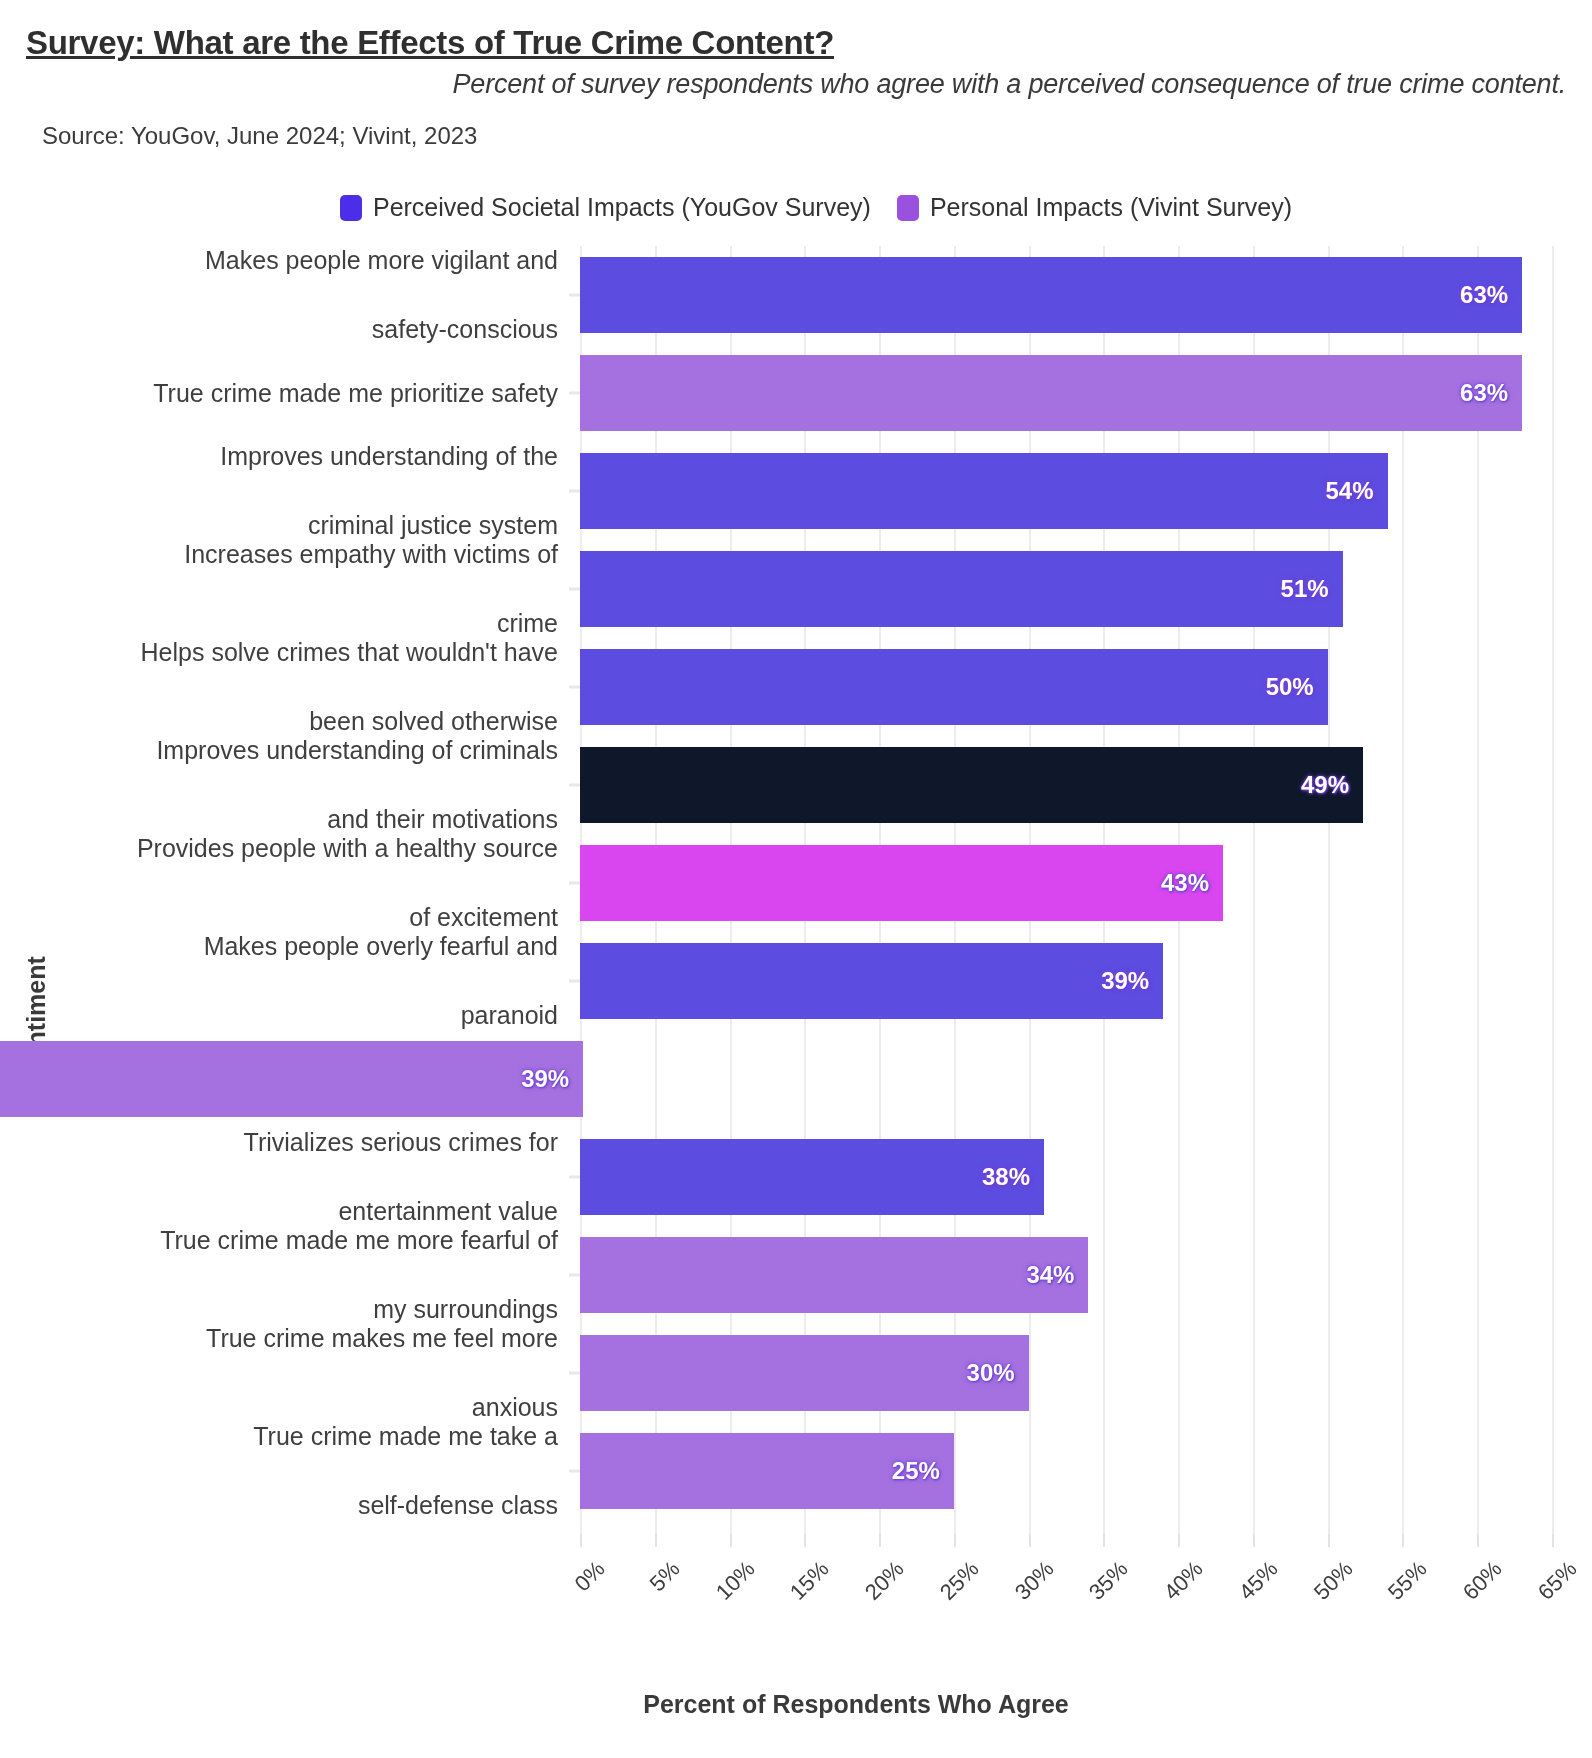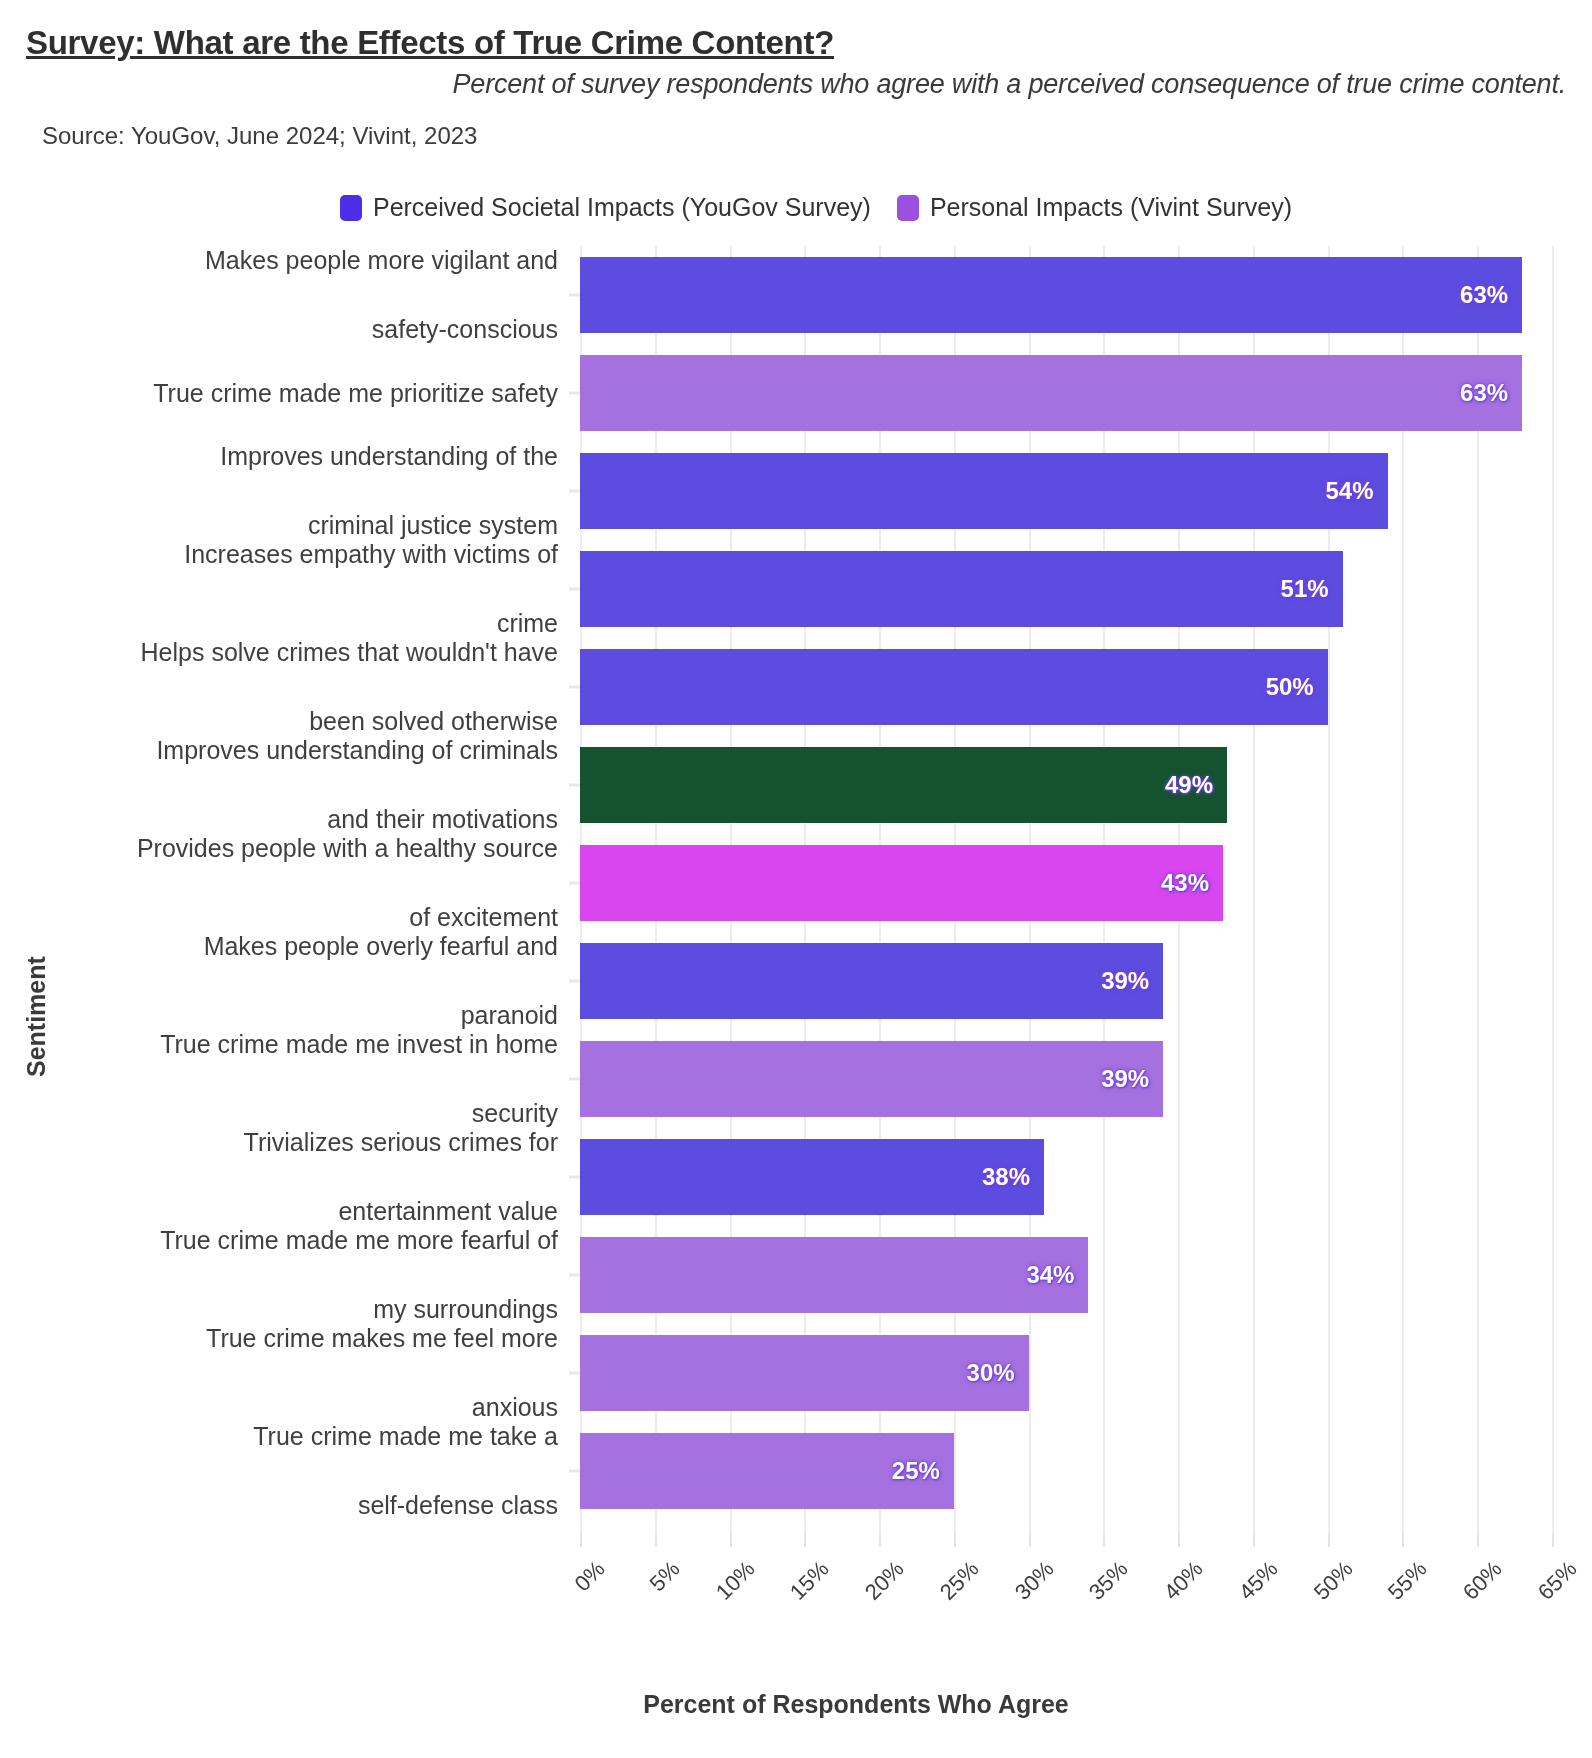--- a/index.html
+++ b/index.html
@@ -304,21 +304,21 @@
           </div>
         </div>
       </div>
       <div class="row">
         <div class="row-label">
           <div>Improves understanding of criminals</div>
           <div>and their motivations</div>
           <span class="tick-mark"></span>
         </div>
         <div class="row-track">
-          <div class="bar" style="width: 647px; background: #14532d;">
+          <div class="bar" style="width: 783px; background: #0f172a;">
             <span class="bar-value">49%</span>
           </div>
         </div>
       </div>
       <div class="row">
         <div class="row-label">
           <div>Provides people with a healthy source</div>
           <div>of excitement</div>
           <span class="tick-mark"></span>
         </div>
@@ -334,25 +334,20 @@
           <div>paranoid</div>
           <span class="tick-mark"></span>
         </div>
         <div class="row-track">
           <div class="bar" style="width: 583.2px; background: rgb(93, 76, 224);">
             <span class="bar-value">39%</span>
           </div>
         </div>
       </div>
       <div class="row">
-        <div class="row-label">
-          <div>True crime made me invest in home</div>
-          <div>security</div>
-          <span class="tick-mark"></span>
-        </div>
         <div class="row-track">
           <div class="bar" style="width: 583.2px; background: rgb(165, 113, 224);">
             <span class="bar-value">39%</span>
           </div>
         </div>
       </div>
       <div class="row">
         <div class="row-label">
           <div>Trivializes serious crimes for</div>
           <div>entertainment value</div>

